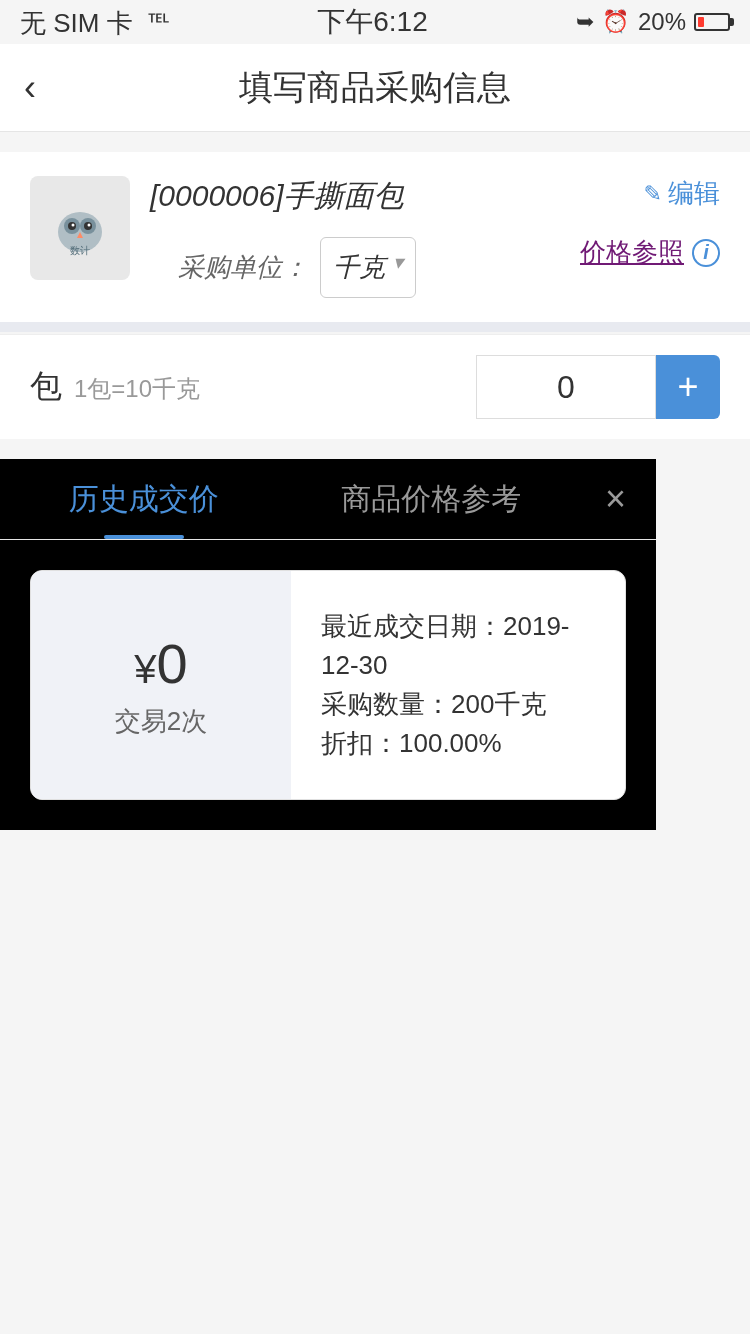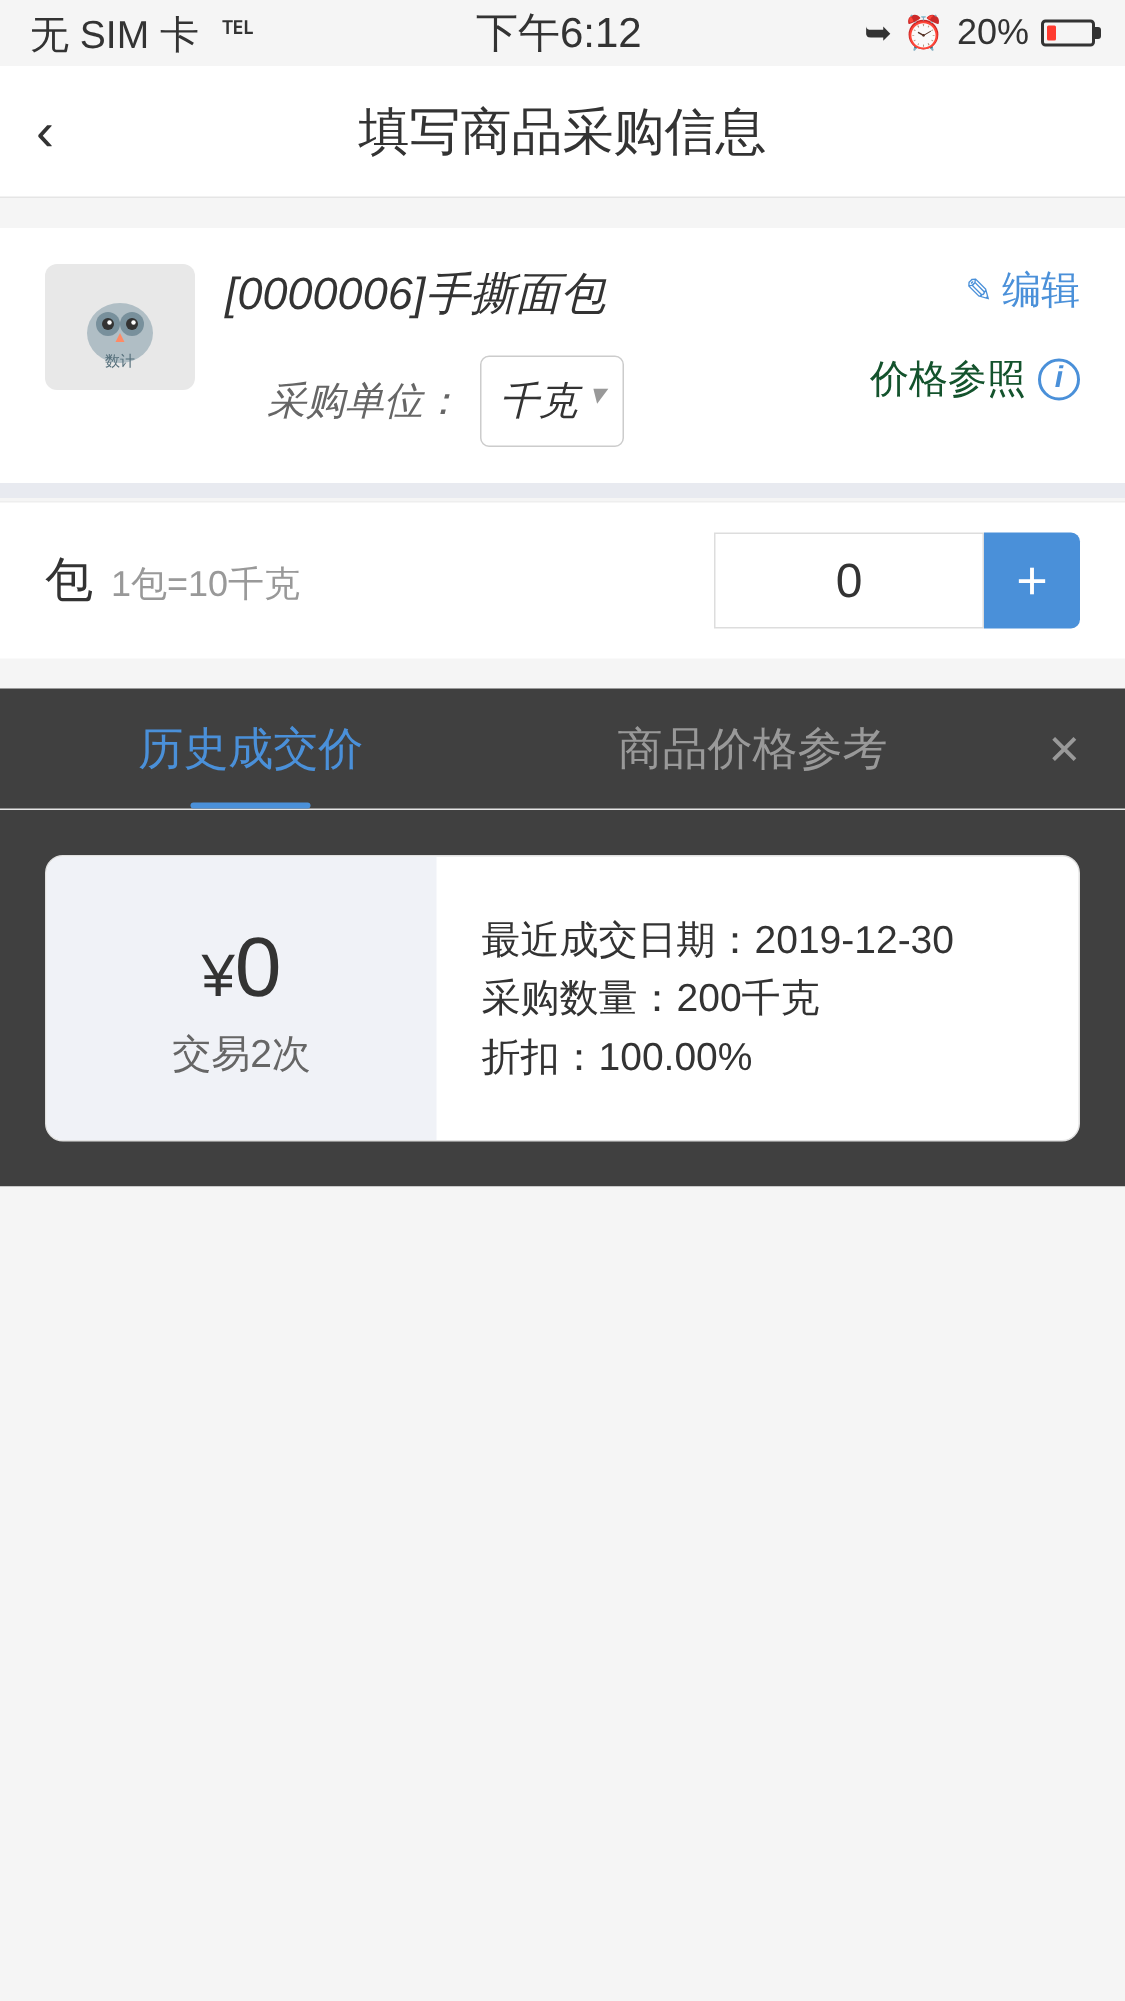--- a/index.html
+++ b/index.html
@@ -110,21 +110,21 @@
       align-items: flex-start;
       justify-content: space-between;
     }
     .product-left {
       display: flex;
       align-items: flex-start;
       gap: 20px;
     }
     .product-thumb {
       width: 100px;
-      height: 84px;
+      height: 104px;
       background: #e8e8e8;
       border-radius: 8px;
       display: flex;
       align-items: center;
       justify-content: center;
       flex-shrink: 0;
     }
     .owl-icon {
       width: 60px;
       height: 60px;
@@ -175,21 +175,22 @@
     }
     .price-ref-row {
       display: flex;
       align-items: center;
       justify-content: flex-end;
       margin-top: 8px;
       gap: 8px;
     }
     .price-ref-btn {
       font-size: 26px;
-      color: #14532d;
+      color: #701a75;
+      text-decoration: underline;
     }
     .info-circle {
       width: 28px;
       height: 28px;
       border: 2px solid #4a90d9;
       border-radius: 50%;
       display: inline-flex;
       align-items: center;
       justify-content: center;
       font-size: 20px;
@@ -247,22 +248,22 @@
       align-items: center;
       justify-content: center;
       font-size: 36px;
       color: #ffffff;
       cursor: pointer;
       border-radius: 0 6px 6px 0;
     }
 
     
     .tab-panel {
-      width: 750px;
-      background: #404040;
+      width: 656px;
+      background: #000000;
       margin-top: 20px;
     }
     .tab-header {
       display: flex;
       align-items: center;
       border-bottom: 1px solid #e5e5e5;
       position: relative;
     }
     .tab-item {
       flex: 1;

